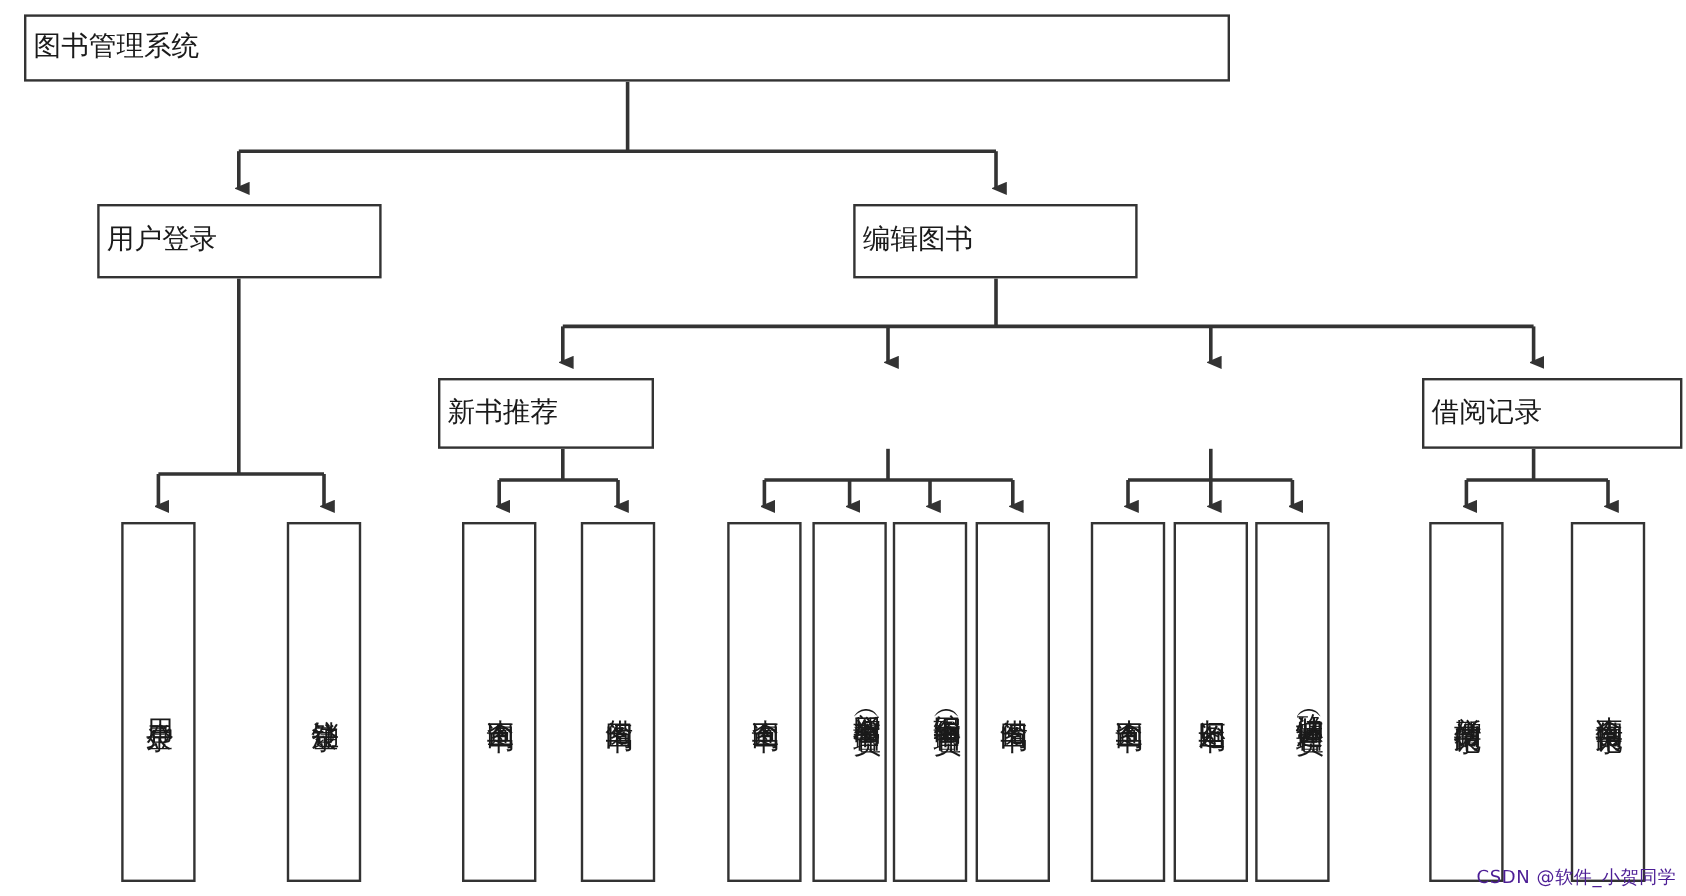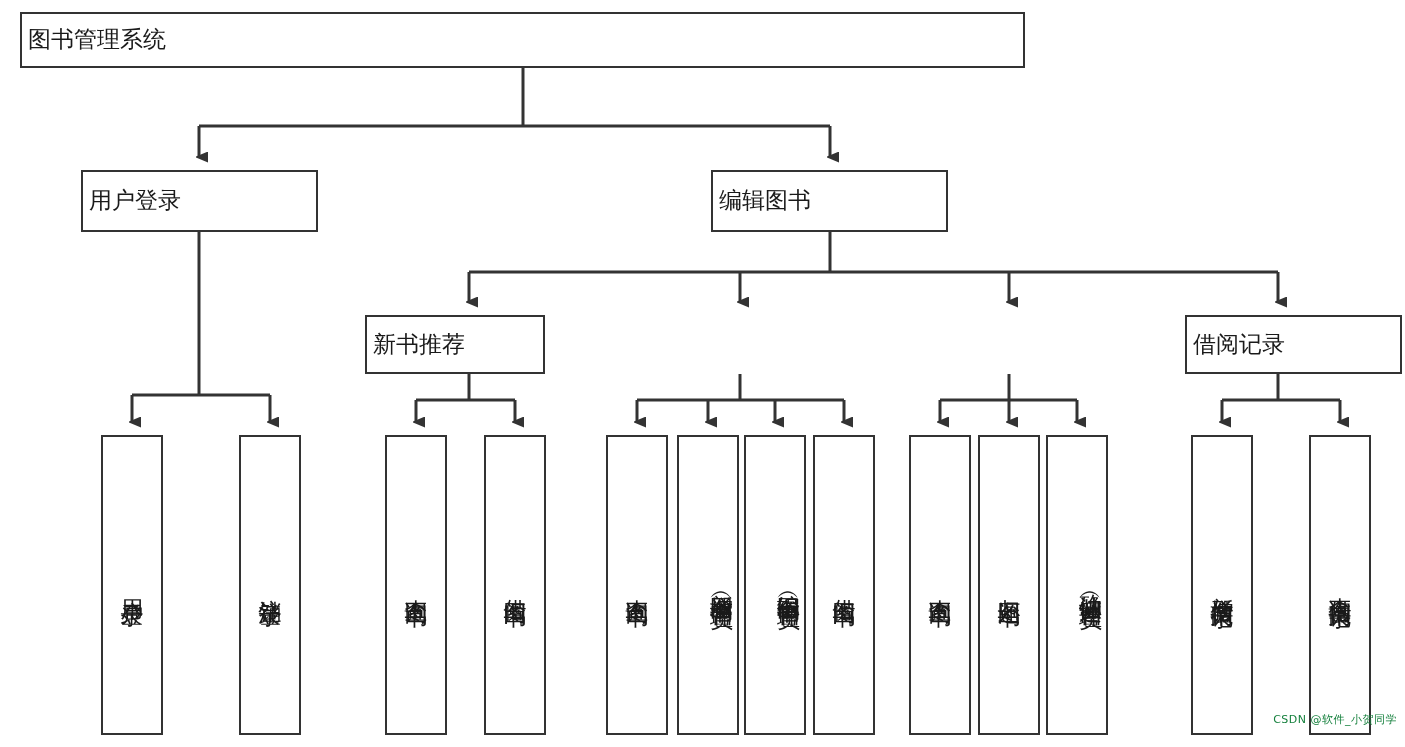--- a/index.html
+++ b/index.html
@@ -53,23 +53,23 @@
   .node.vertical.mid {
     align-items: center;
   }
   .node-text {
     display: block;
     white-space: pre;
   }
   #watermark {
     position: absolute;
     right: 8px;
-    bottom: 20px;
-    font-size: 11px;
-    color: #15803d;
+    bottom: 6px;
+    font-size: 15px;
+    color: #4c1d95;
     letter-spacing: 0.5px;
     white-space: nowrap;
   }
 </style>
 </head>
 <body>
 
 <div id="diagram-root">
 
   <svg id="edge-layer" viewBox="0 0 1405 747" width="1405" height="747" xmlns="http://www.w3.org/2000/svg">

